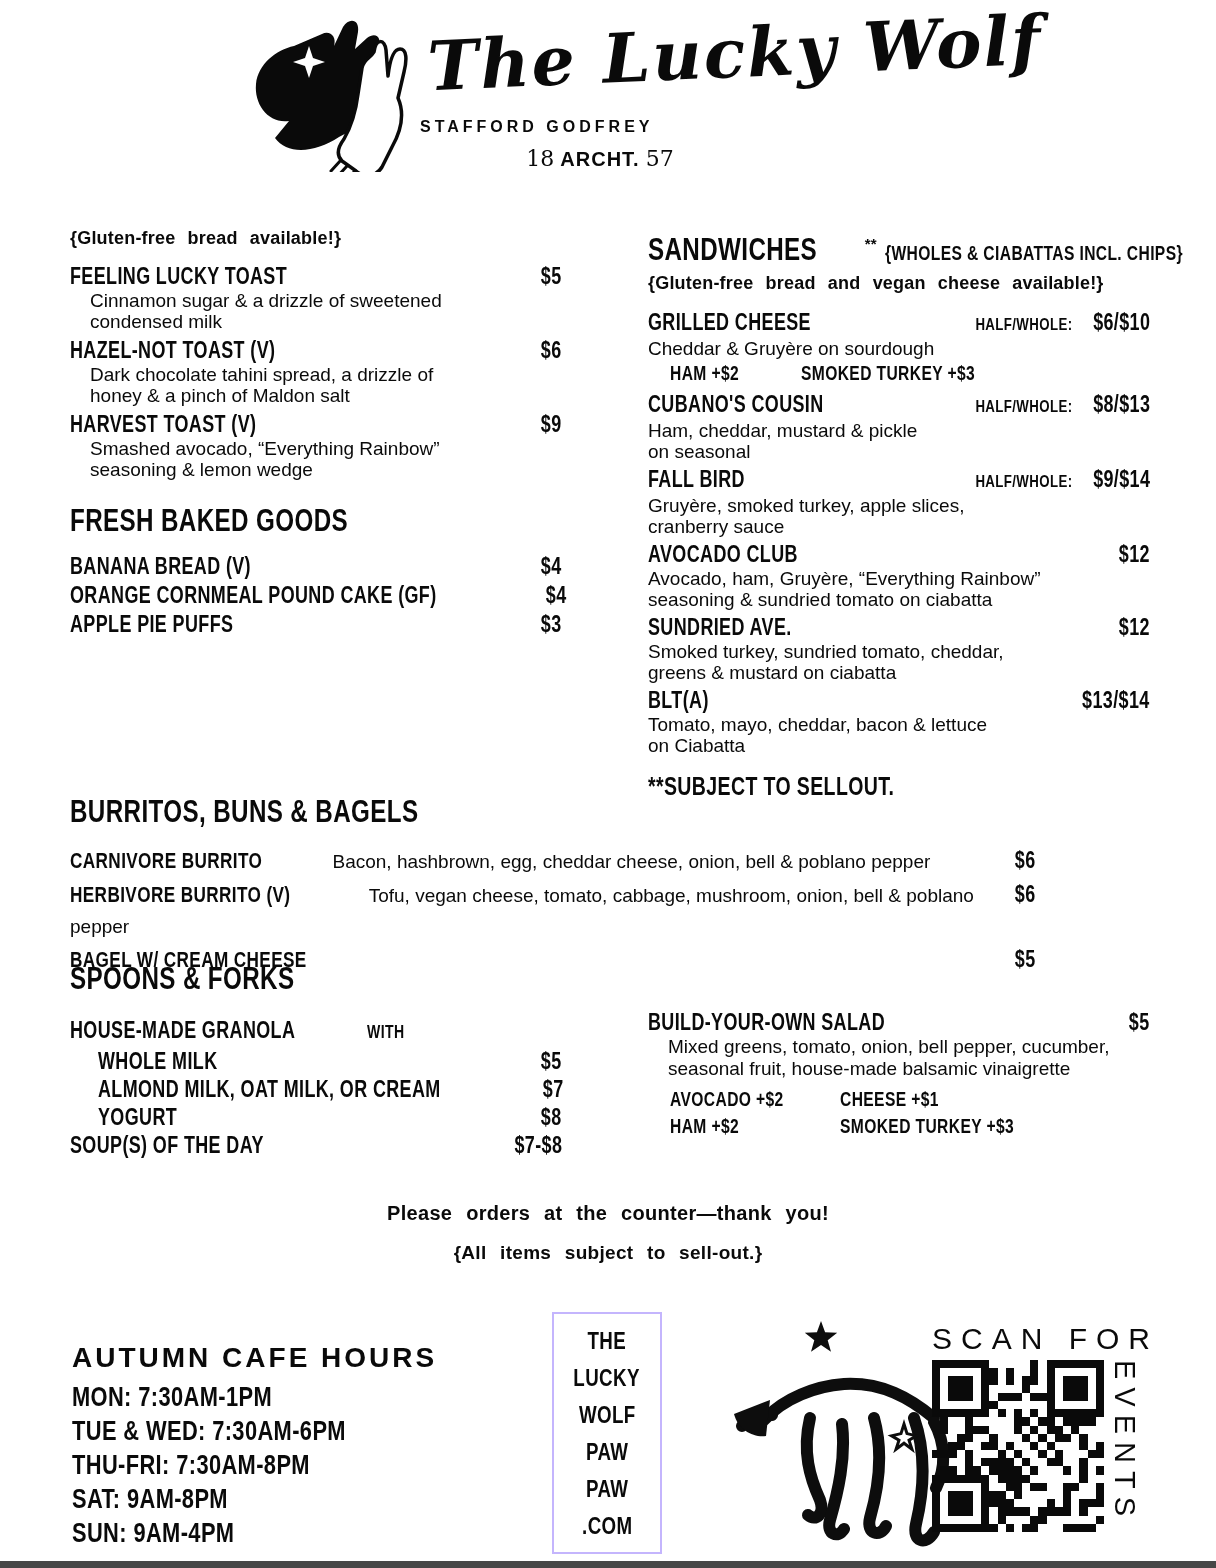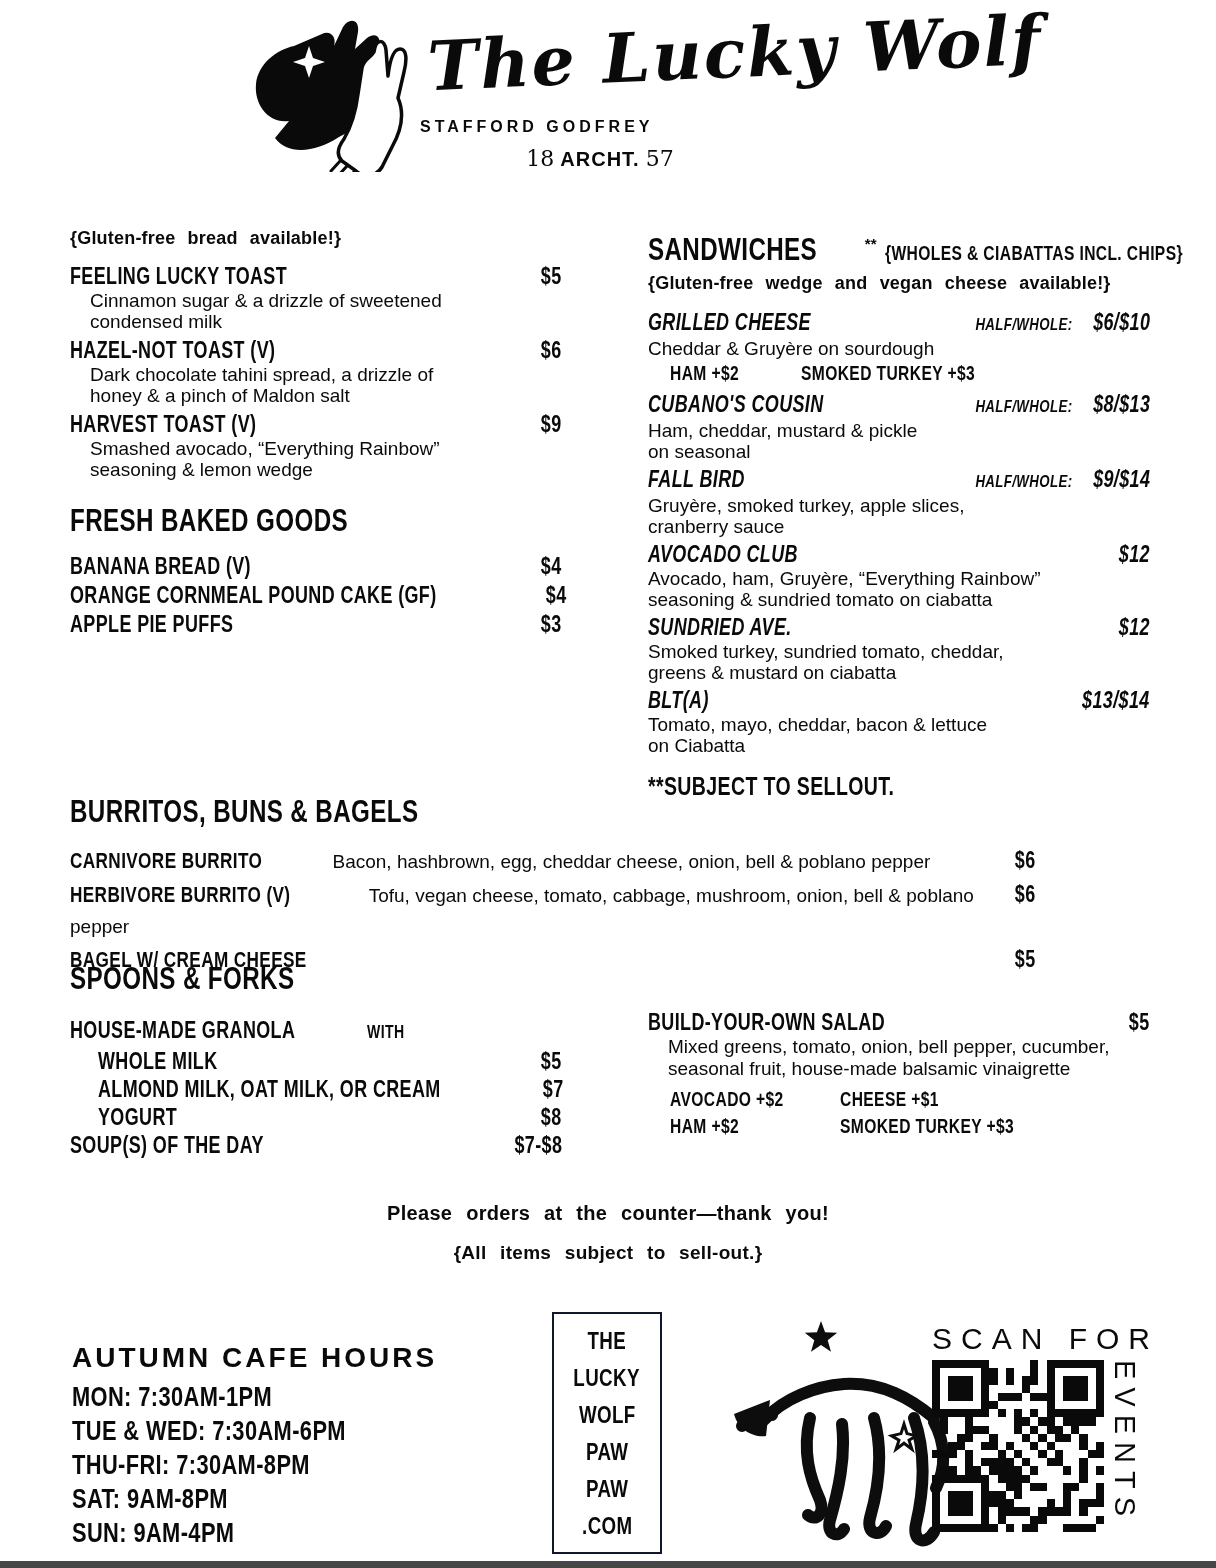--- a/index.html
+++ b/index.html
@@ -29,21 +29,21 @@
   .toast-item{margin-bottom:4px;}
   .toast-item .row{line-height:28px;}
 
   .baked-head{margin-top:24px;margin-bottom:14px;}
   .baked-row{line-height:29px;}
 
   .sand-head{line-height:36px;white-space:nowrap;}
   .sand-tag{font-size:20px;letter-spacing:.5px;}
   .sup{font-size:15px;vertical-align:super;font-weight:bold;}
   .sand-item{margin-bottom:4px;}
-  .sand-item .row{line-height:27px;font-style:italic;}
+  .sand-item .row{line-height:27px;}
   .addons{display:flex;gap:42px;padding-left:22px;margin-top:3px;margin-bottom:6px;}
   .addon{font-size:20px;}
   .footnote{margin-top:16px;font-size:25px;}
 
   .band-burritos{position:absolute;left:70px;top:795px;width:966px;}
   .band-burritos .h2{margin-bottom:16px;}
   .bur-row{line-height:30px;margin-bottom:1px;}
   .bur-name{font-size:22px;}
   .bur-desc{font-size:19px;font-weight:normal;margin-left:16px;}
 
@@ -59,21 +59,21 @@
   .footer{position:absolute;left:0;top:1202px;width:1216px;text-align:center;font-weight:bold;}
   .footer .f1{font-size:20px;word-spacing:8px;letter-spacing:.3px;}
   .footer .f2{font-size:19px;word-spacing:8px;margin-top:17px;letter-spacing:.3px;}
 
   .hours{position:absolute;left:72px;top:1340px;width:420px;}
   .hours-title{font-size:28px;font-weight:bold;letter-spacing:3px;line-height:36px;margin-bottom:4px;}
   .hours-line{font-size:28px;line-height:34px;}
 
   .site-box{
     position:absolute;left:552px;top:1312px;width:106px;height:238px;
-    border:2px solid #0f172a;display:flex;flex-direction:column;justify-content:center;
+    border:2px solid #c4b5fd;display:flex;flex-direction:column;justify-content:center;
     text-align:center;
   }
   .site-line{font-size:24px;line-height:37px;}
 
   .wolf-sketch{position:absolute;left:726px;top:1306px;}
 
   .scan{position:absolute;left:932px;top:1322px;width:224px;}
   .scan-label{font-size:30px;letter-spacing:9px;white-space:nowrap;line-height:34px;}
   .scan-row{display:flex;align-items:flex-start;margin-top:4px;}
   .qr{width:172px;height:172px;}
@@ -166,21 +166,21 @@
       <span class="cd name">APPLE PIE PUFFS</span>
       <span class="cd-r price">$3</span>
     </div>
   </div>
 
   <div class="col-right">
     <div class="h2 sand-head">
       <span class="cd">SANDWICHES</span><sup class="sup">**</sup>
       <span class="cd sand-tag">{WHOLES &amp; CIABATTAS INCL. CHIPS}</span>
     </div>
-    <div class="note" style="margin-bottom:14px;">{Gluten-free wedge and vegan cheese available!}</div>
+    <div class="note" style="margin-bottom:14px;">{Gluten-free bread and vegan cheese available!}</div>
 
     <div class="sand-item">
       <div class="row">
         <span class="cd name">GRILLED CHEESE</span>
         <span><span class="cd-r price-label" style="font-weight:bold">HALF/WHOLE:</span><span class="cd-r price">$6/$10</span></span>
       </div>
       <div class="desc">
         <span class="dline">Cheddar &amp; Gruyère on sourdough</span>
       </div>
       <div class="addons">

